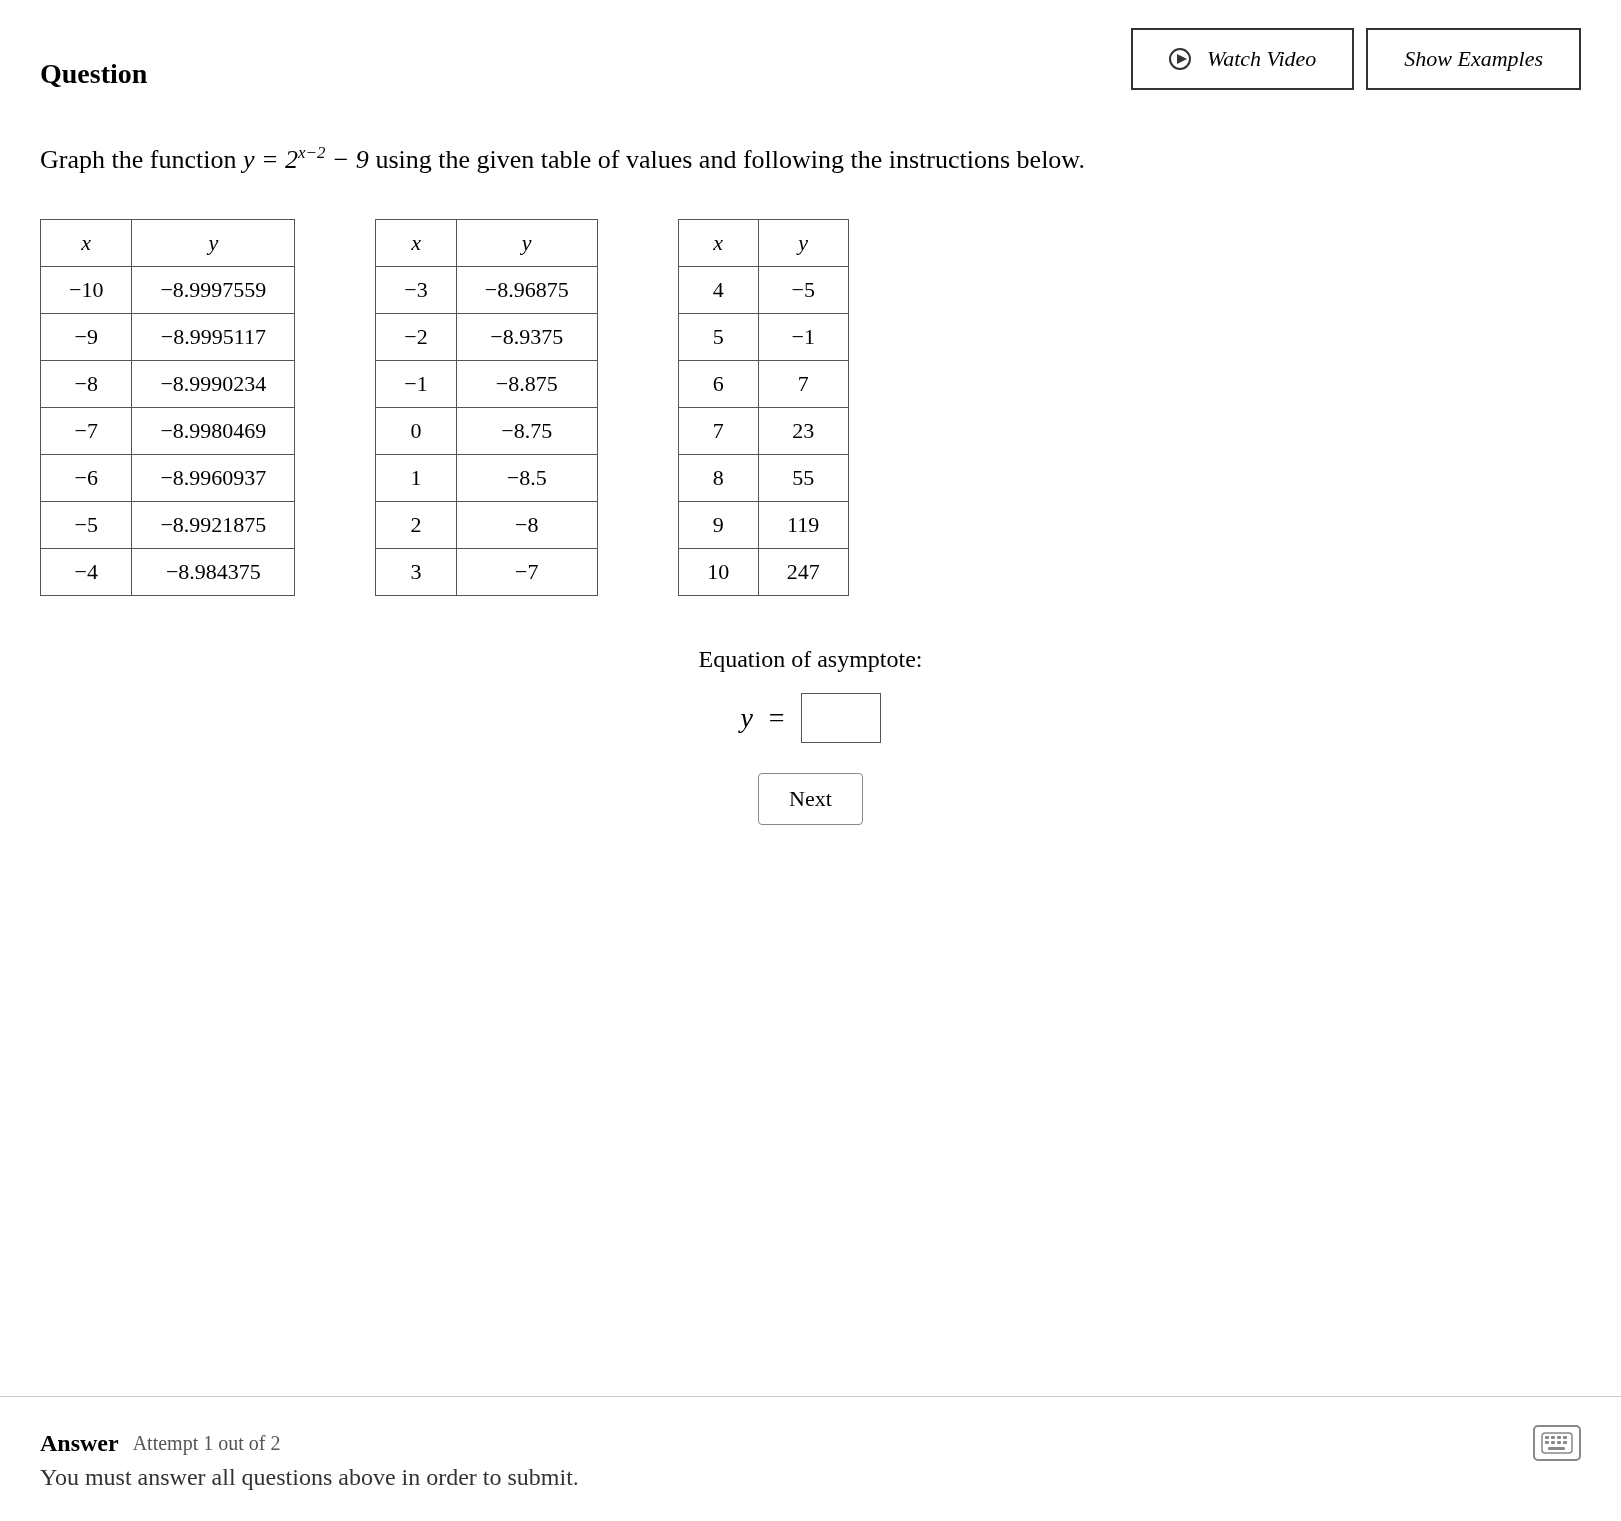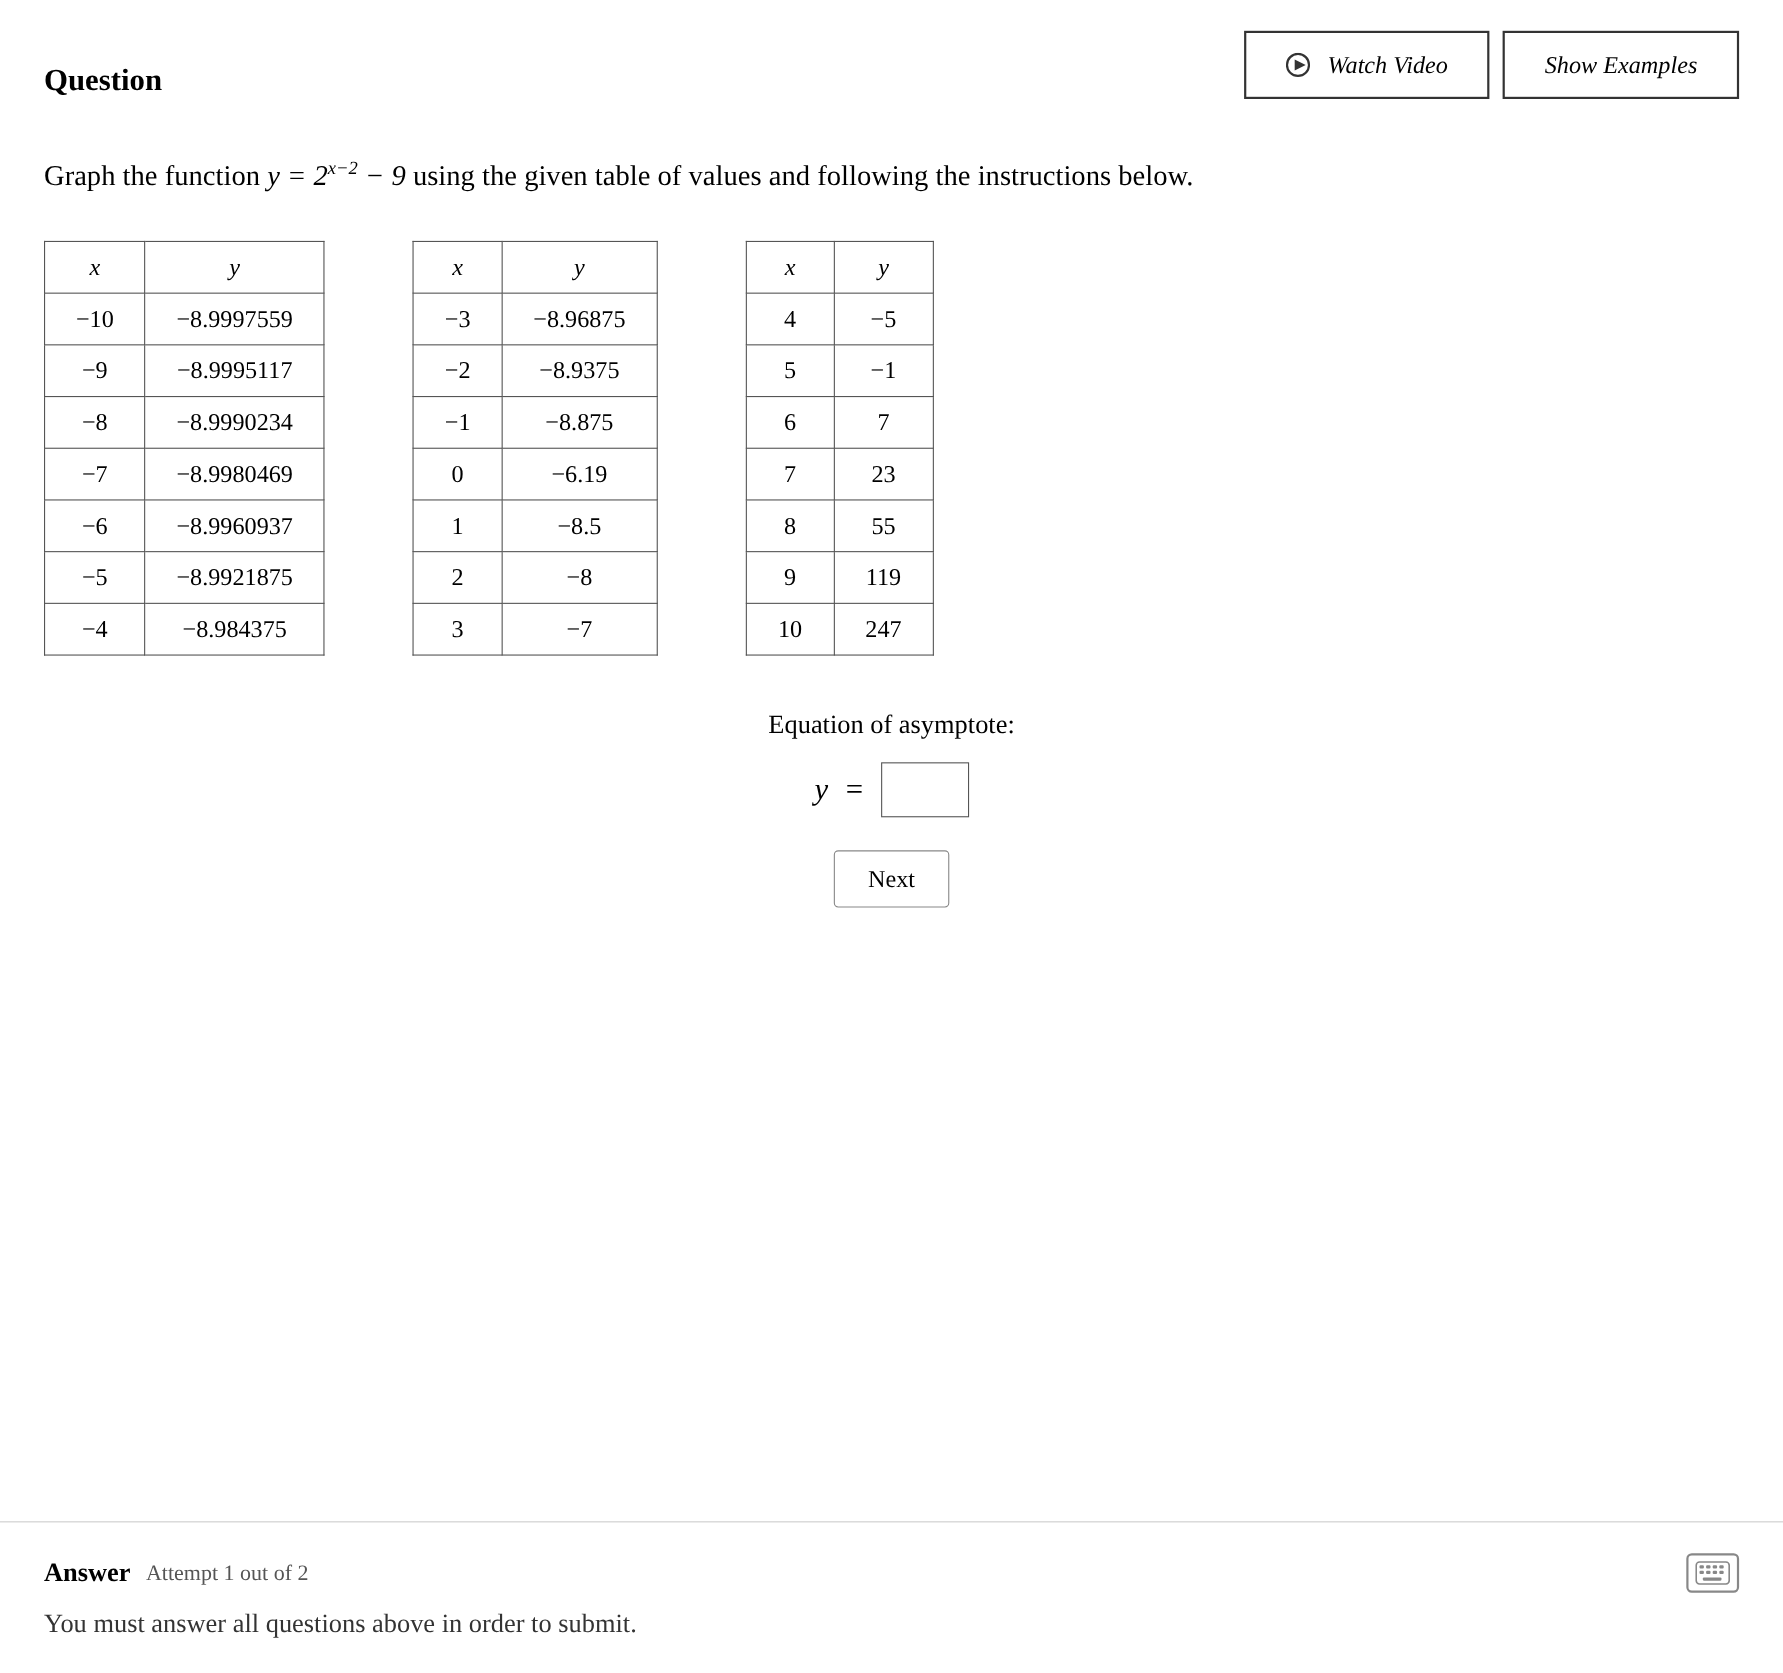--- a/index.html
+++ b/index.html
@@ -140,21 +140,21 @@
       right: 0;
       border-top: 1px solid #ccc;
       padding: 28px 40px 30px 40px;
       background: #fff;
     }
 
     .answer-row {
       display: flex;
       align-items: center;
       justify-content: space-between;
-      margin-bottom: 16px;
+      margin-bottom: 3px;
       gap: 36px;
     }
 
     .answer-label {
       font-size: 24px;
       font-weight: bold;
     }
 
     .attempt-text {
       font-size: 20px;
@@ -269,21 +269,21 @@
             <tr>
               <td>−2</td>
               <td>−8.9375</td>
             </tr>
             <tr>
               <td>−1</td>
               <td>−8.875</td>
             </tr>
             <tr>
               <td>0</td>
-              <td>−6.19</td>
+              <td>−8.75</td>
             </tr>
             <tr>
               <td>1</td>
               <td>−8.5</td>
             </tr>
             <tr>
               <td>2</td>
               <td>−8</td>
             </tr>
             <tr>

